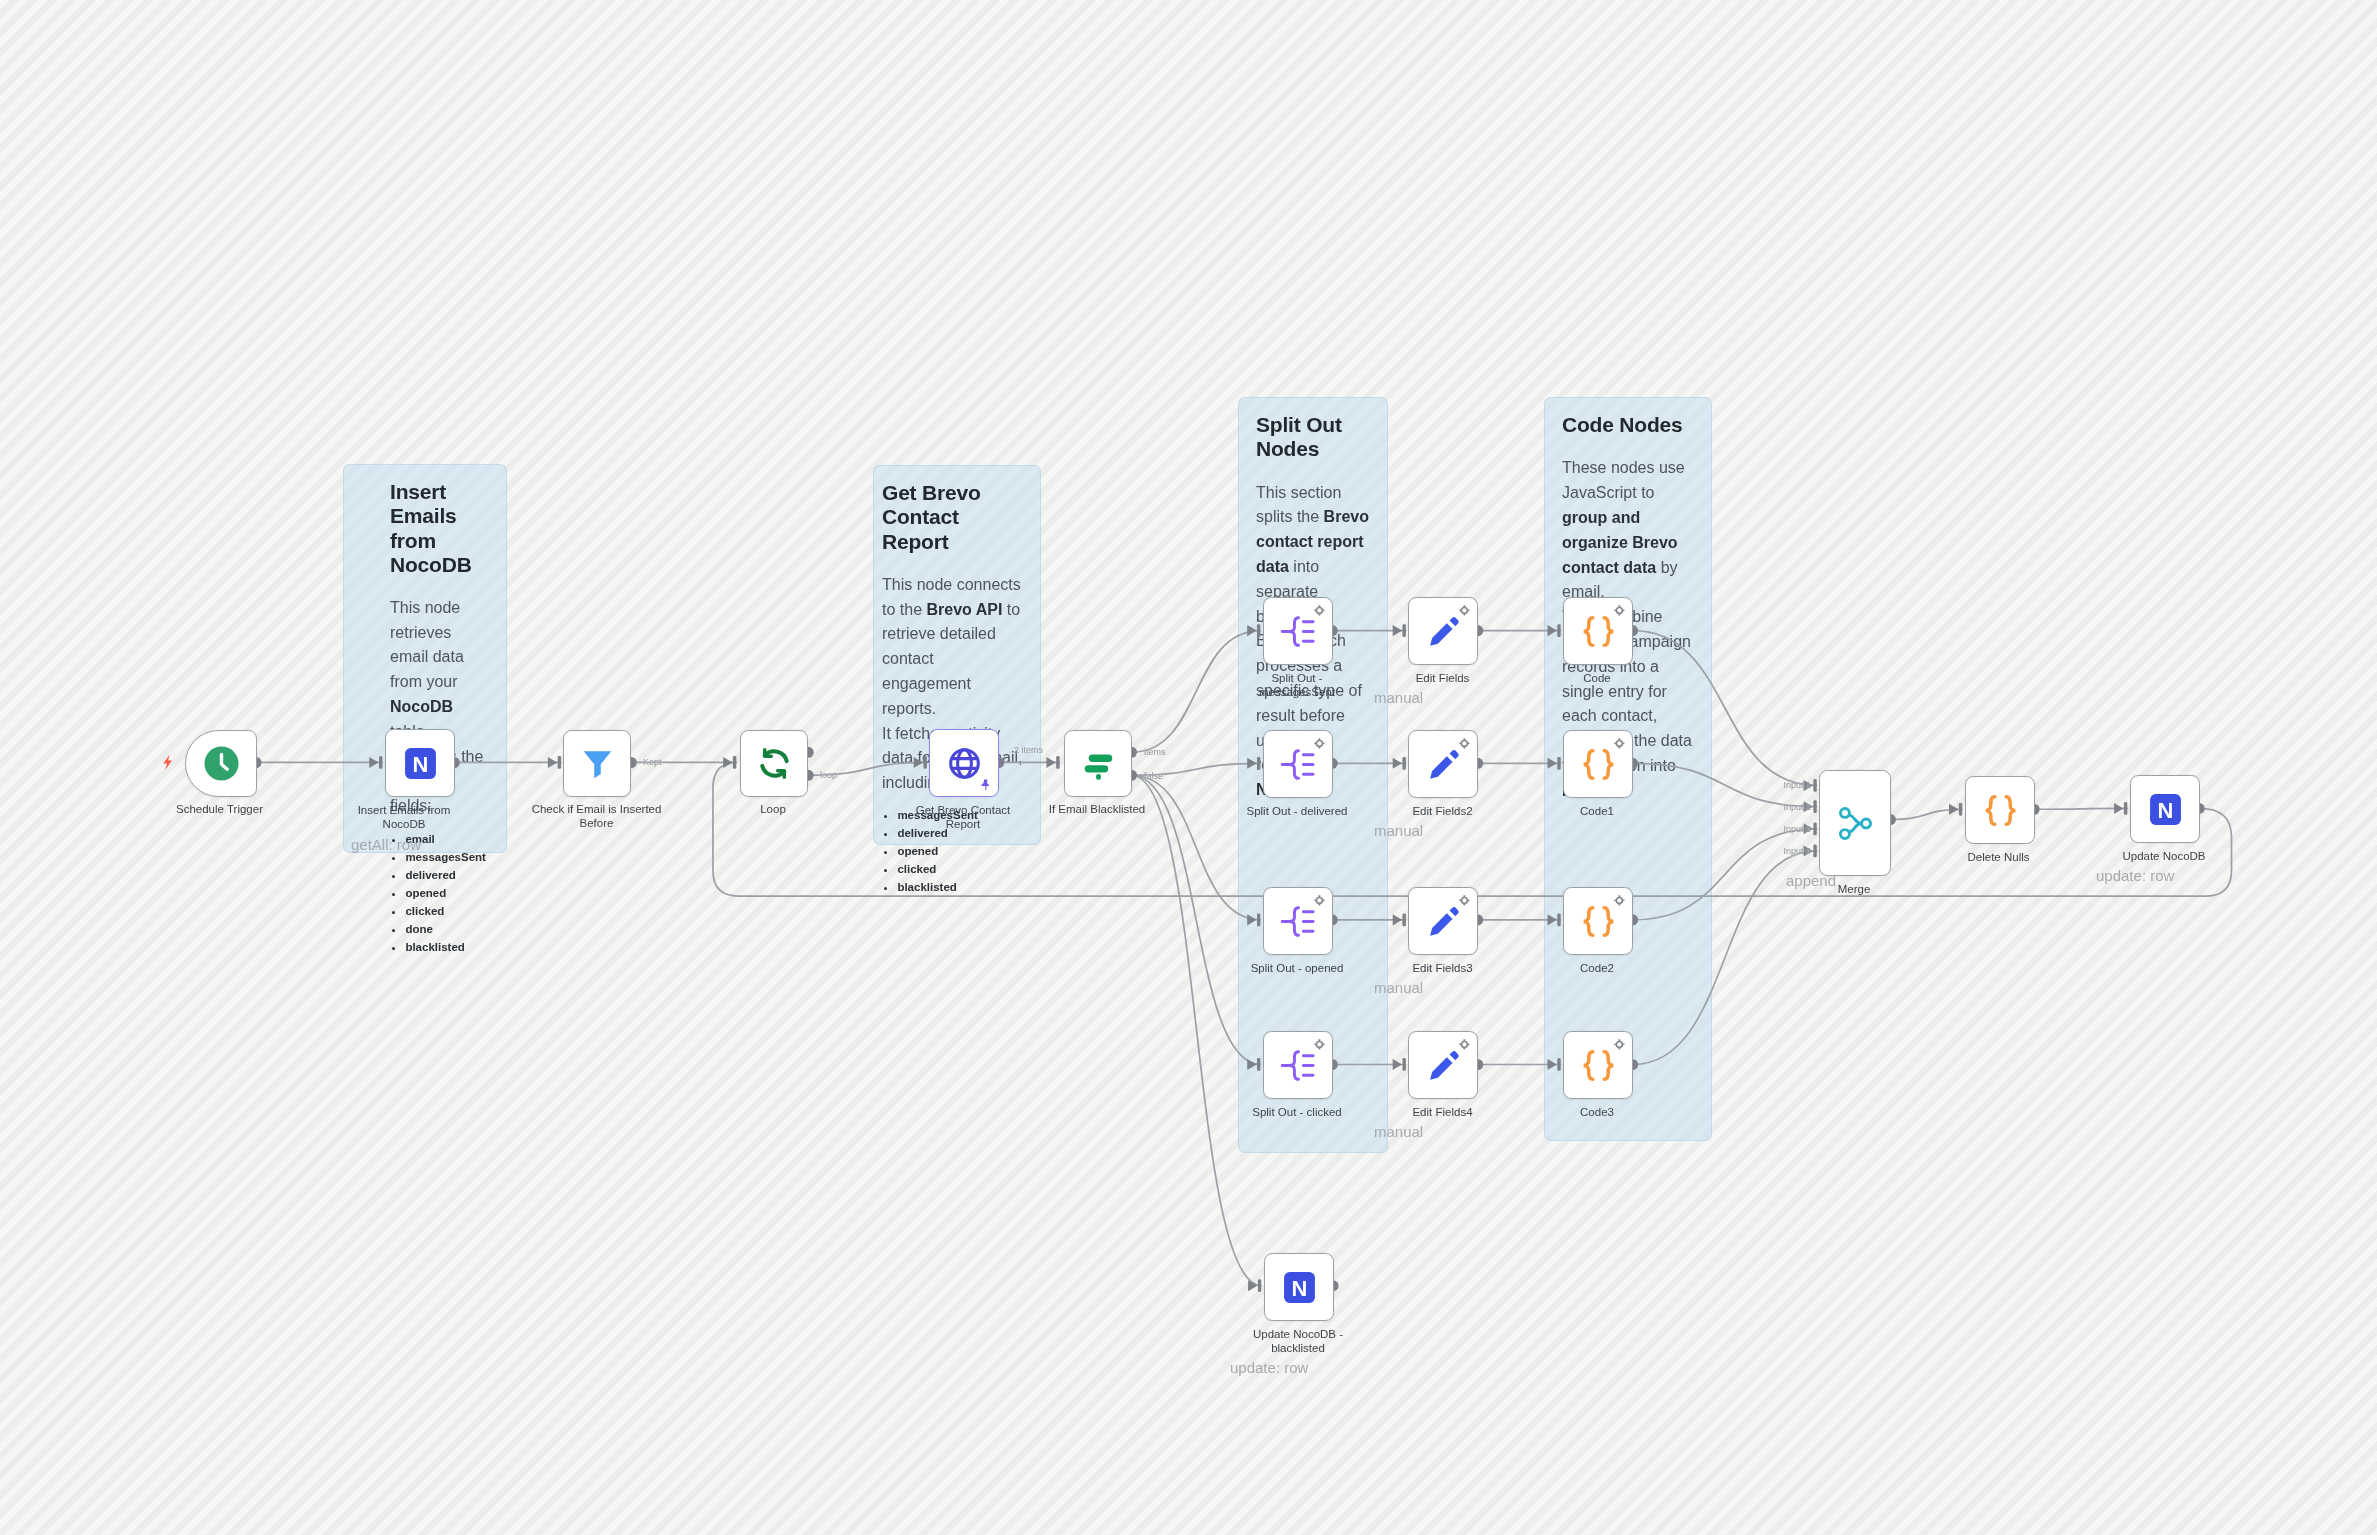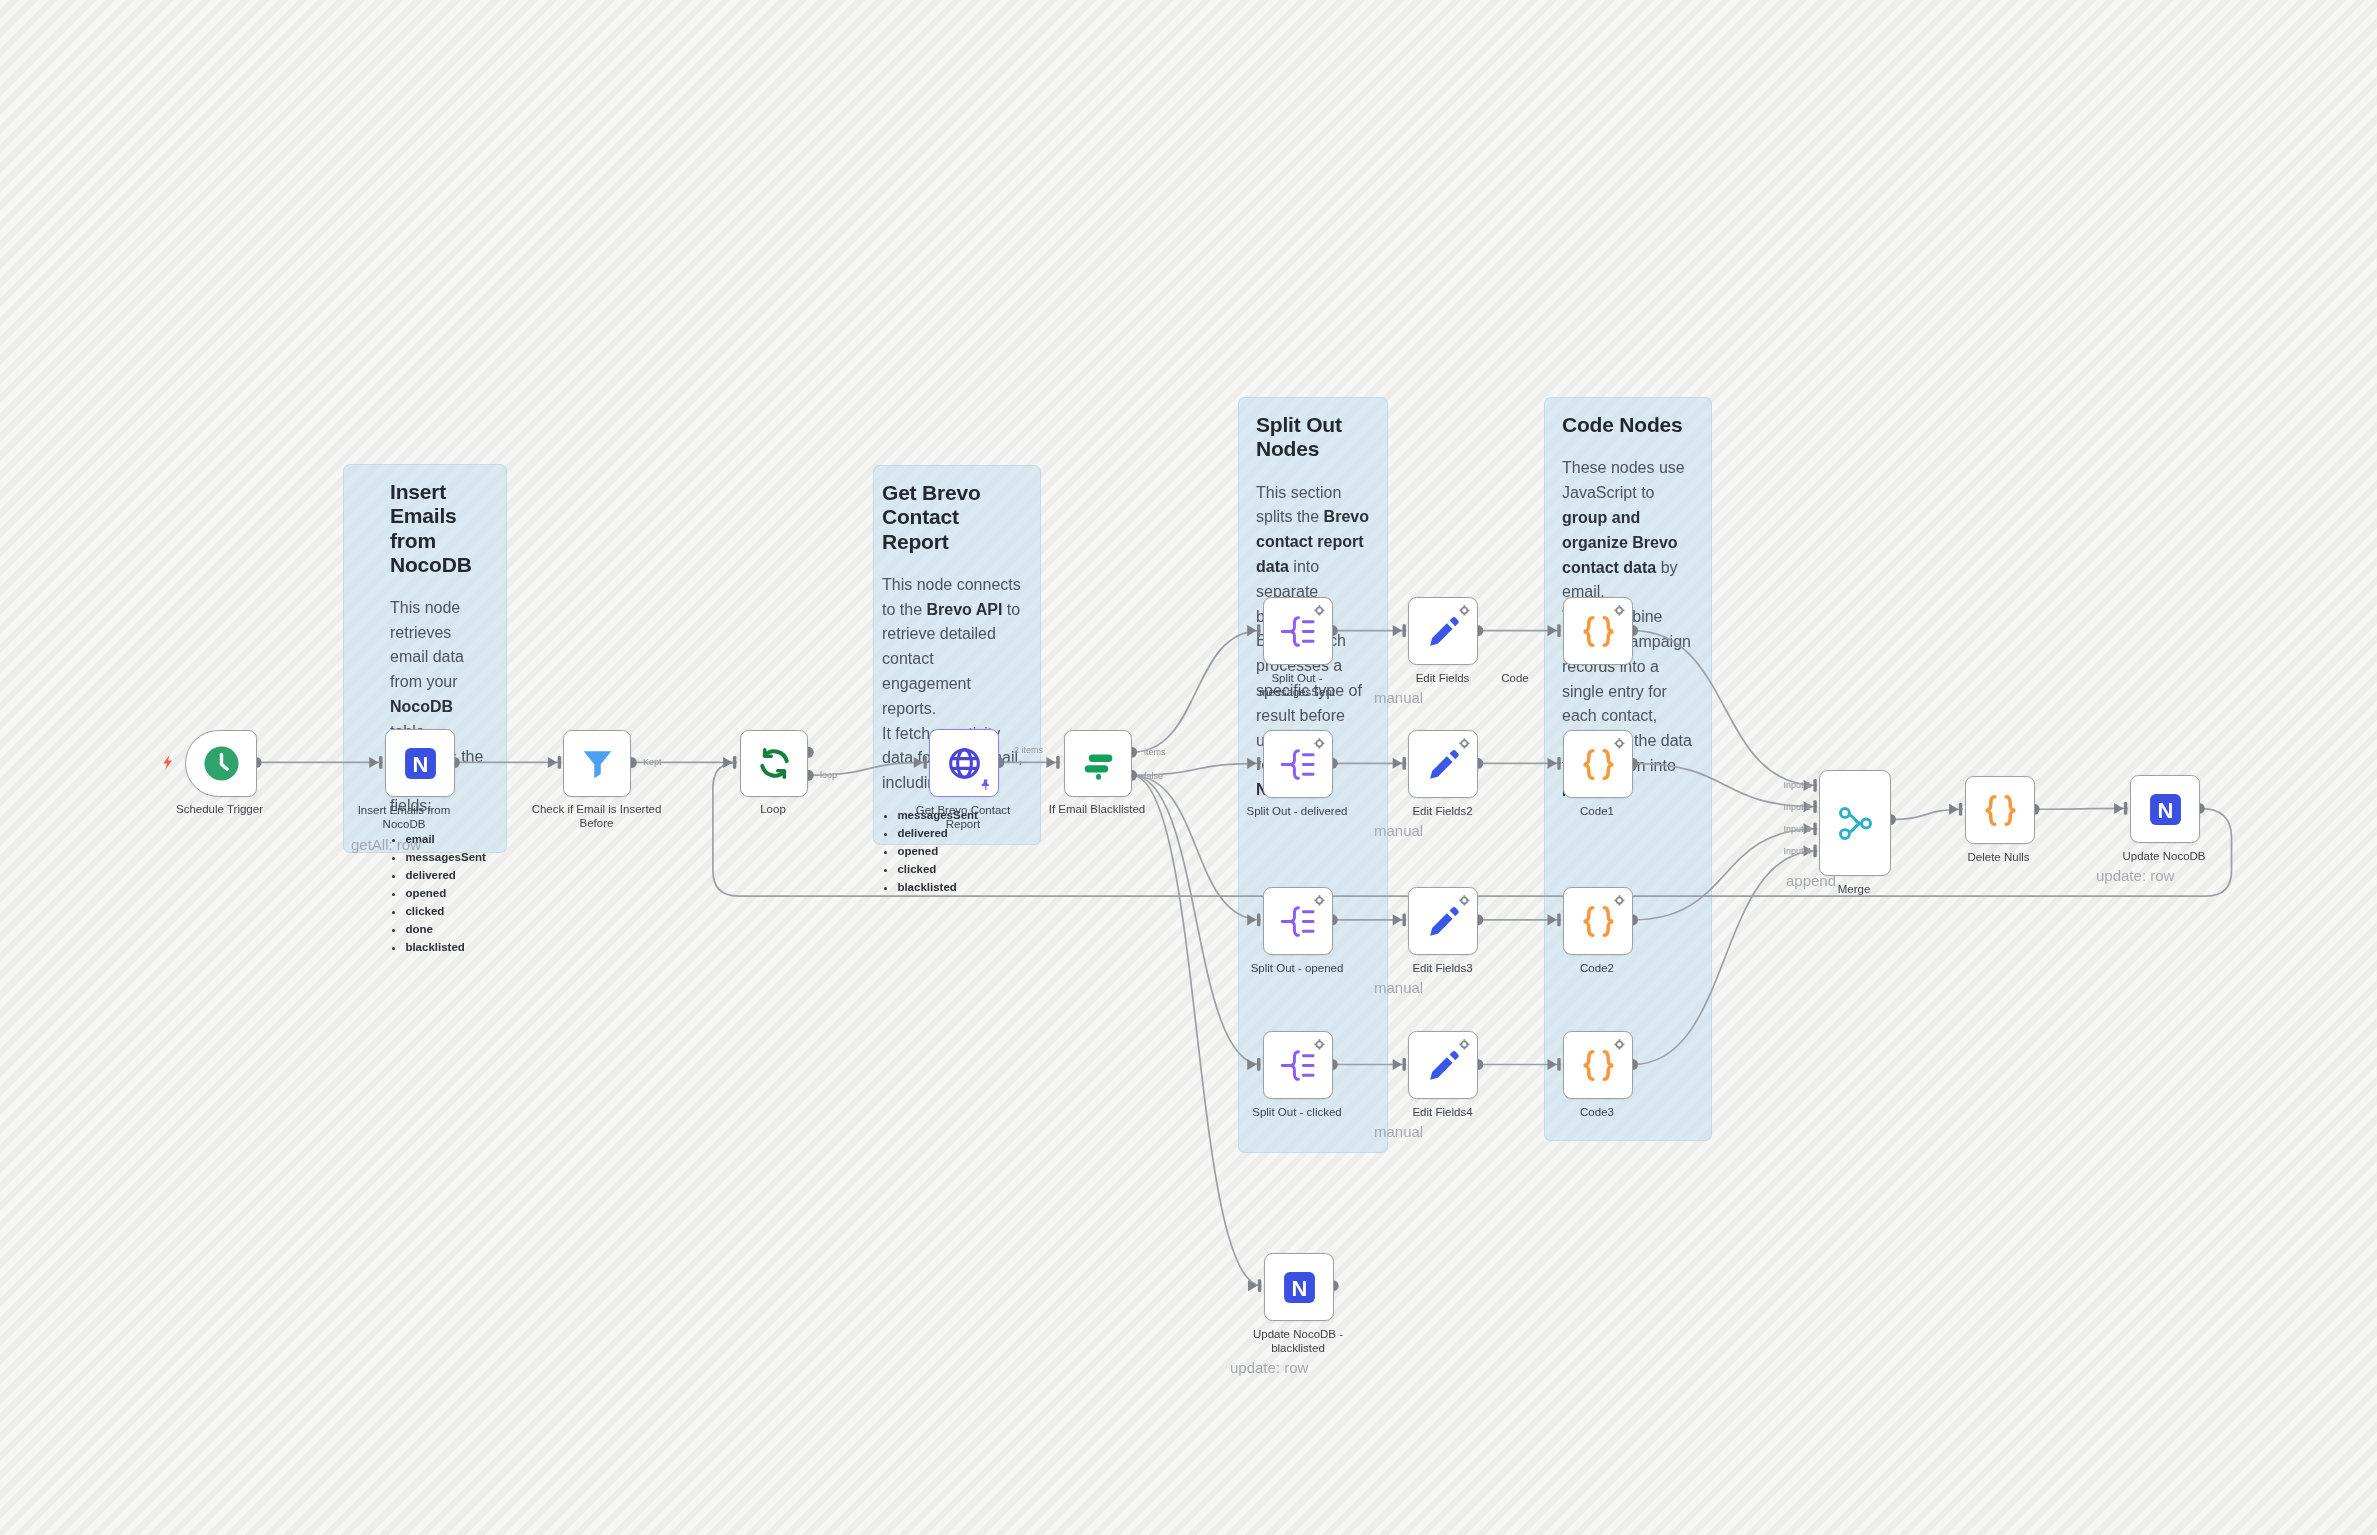--- a/index.html
+++ b/index.html
@@ -295,21 +295,21 @@
           <path d="M31 7c5 0 5 6 5 9s-.5 7 6 8c-6.5 1-6 5-6 8s0 9-5 9"></path>
         </svg>
       </span>
       <span class="gear">
         <svg viewBox="0 0 24 24" fill="none" stroke="#72767c" stroke-width="3">
           <circle cx="12" cy="12" r="5.5"></circle>
           <path d="M12 2.5v4M12 17.5v4M2.5 12h4M17.5 12h4" stroke-width="3.6"></path>
         </svg>
       </span>
     </div>
-    <div class="nlabel" style="left: 1464px; top: 671px; width: 102px;">Code</div>
+    <div class="nlabel" style="left: 1546px; top: 671px; width: 102px;">Code</div>
     <div class="node" style="left: 1563px; top: 730px; width: 68px; height: 66px;">
       <span class="icon">
         <svg viewBox="0 0 48 48" fill="none" stroke="#f6993c" stroke-width="4.4" stroke-linecap="round">
           <path d="M17 7c-5 0-5 6-5 9s.5 7-6 8c6.5 1 6 5 6 8s0 9 5 9"></path>
           <path d="M31 7c5 0 5 6 5 9s-.5 7 6 8c-6.5 1-6 5-6 8s0 9-5 9"></path>
         </svg>
       </span>
       <span class="gear">
         <svg viewBox="0 0 24 24" fill="none" stroke="#72767c" stroke-width="3">
           <circle cx="12" cy="12" r="5.5"></circle>

